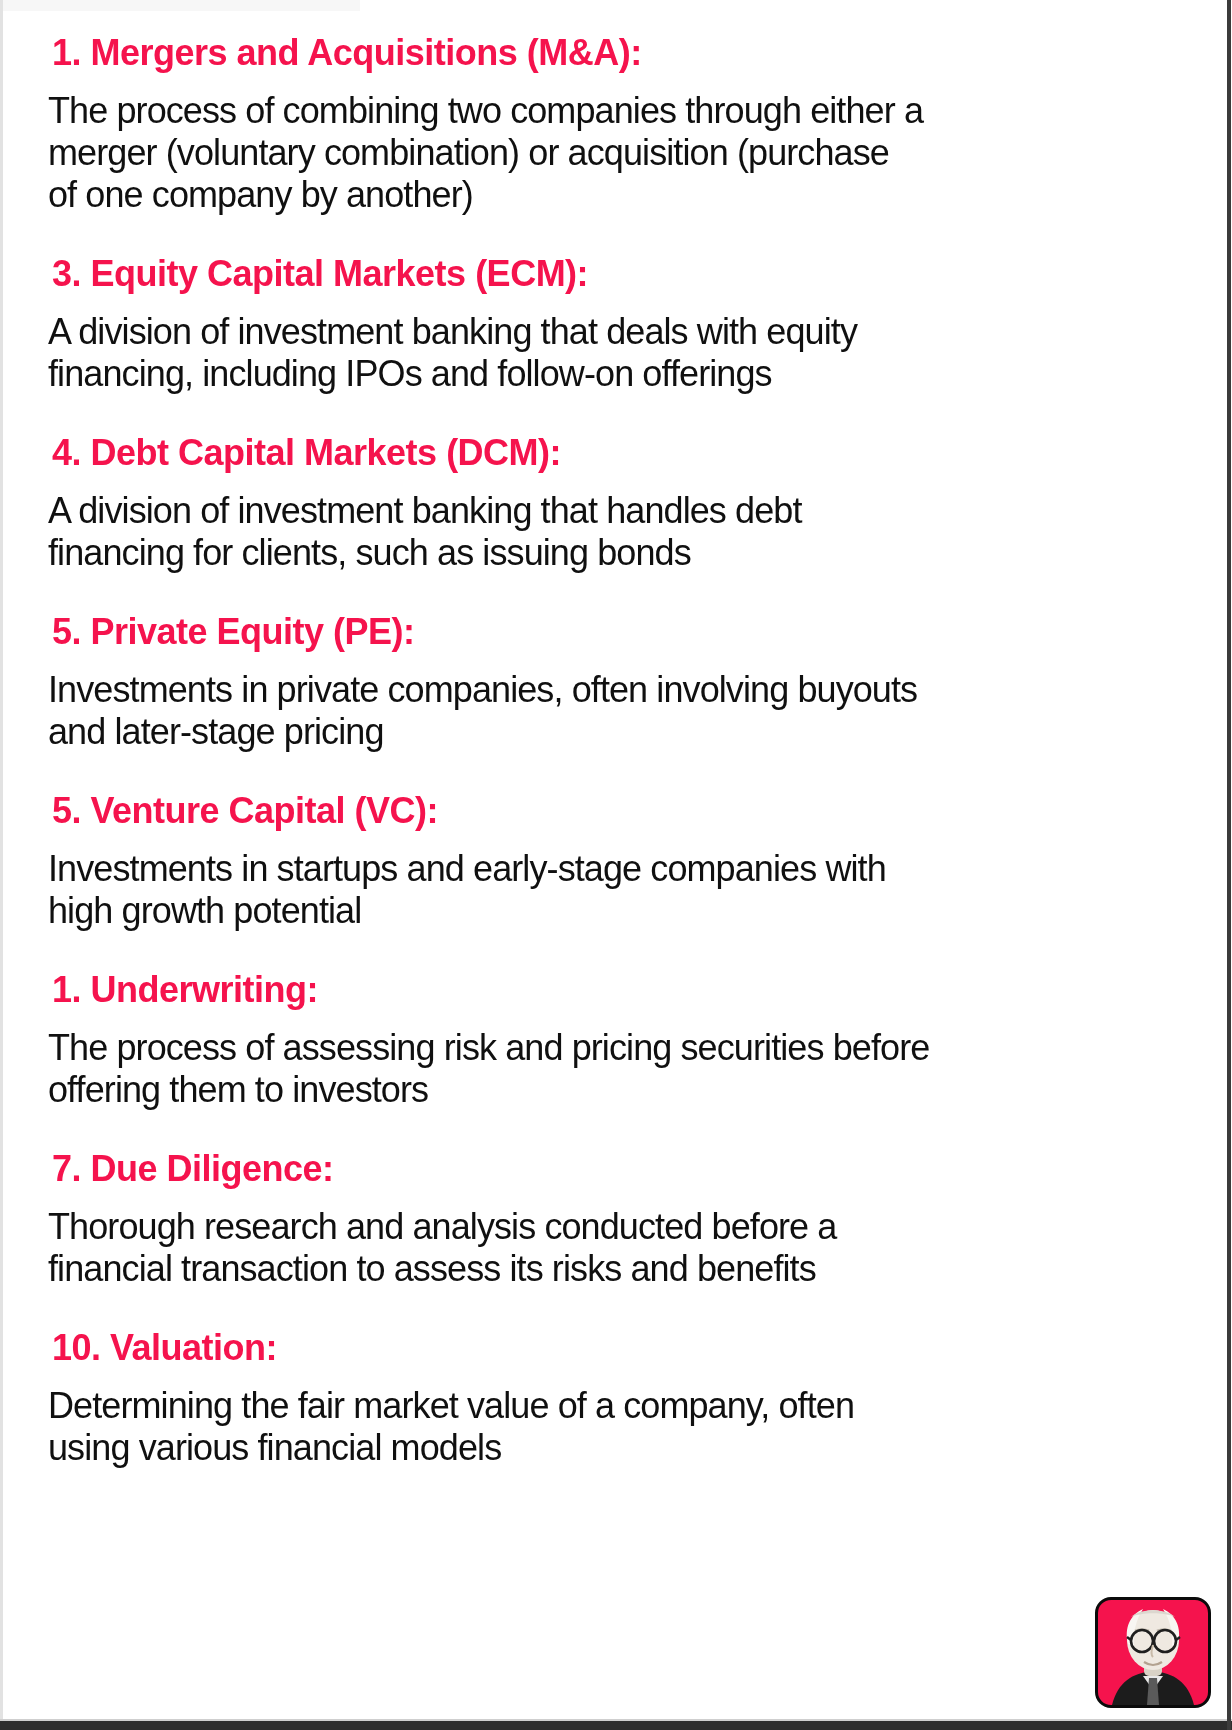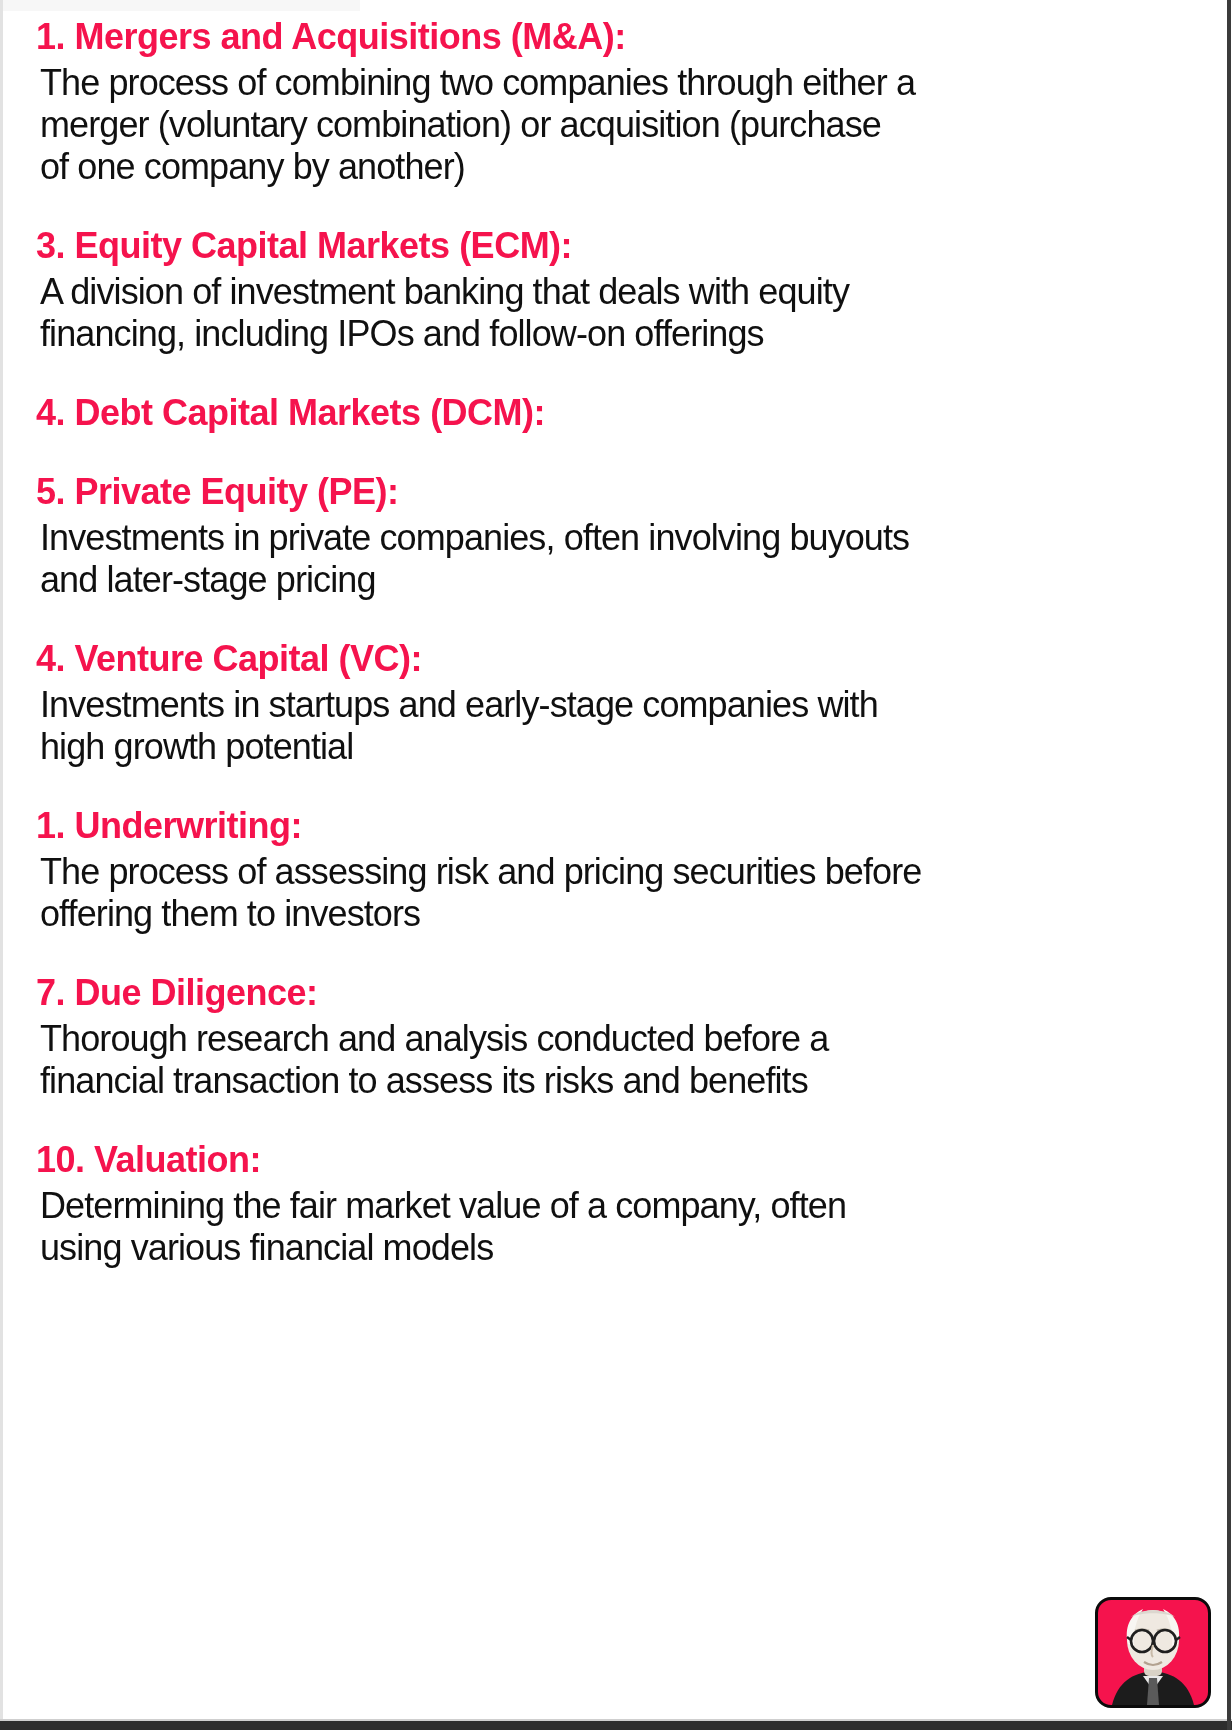--- a/index.html
+++ b/index.html
@@ -11,27 +11,27 @@
     width:1232px;height:1730px;
     background:#ffffff;
     font-family:"Liberation Sans","DejaVu Sans",sans-serif;
     position:relative;overflow:hidden;
   }
   .content{
     position:absolute;left:36px;top:0;width:1080px;padding-top:16px;
   }
   .term{margin:0 0 37px 0;}
   .term-heading{
-    margin:0;
+    margin:16px;
     font-size:36px;line-height:42px;font-weight:700;
     color:var(--accent);
     letter-spacing:-0.5px;
   }
   .term-definition{
-    margin:4px;
+    margin:12px;
     font-size:36px;line-height:42px;font-weight:400;
     color:var(--ink);
     letter-spacing:-0.9px;
     white-space:pre-line;
   }
   
   .top-strip{position:absolute;top:0;left:0;width:360px;height:11px;background:#f7f7f7;}
   .left-edge{position:absolute;top:0;left:0;width:3px;height:100%;background:#e2e2e2;}
   .right-edge{position:absolute;top:0;right:1px;width:4px;height:100%;background:#3b3b3b;}
   .bottom-bar{position:absolute;bottom:0;left:0;width:100%;height:9px;background:#2d2d2d;border-top:2px solid #cfcfcf;box-sizing:content-box;}
@@ -63,30 +63,32 @@
   </section>
 
   <section class="term">
     <h2 class="term-heading">3. Equity Capital Markets (ECM):</h2>
     <p class="term-definition">A division of investment banking that deals with equity
 financing, including IPOs and follow-on offerings</p>
   </section>
 
   <section class="term">
     <h2 class="term-heading">4. Debt Capital Markets (DCM):</h2>
+    <p class="term-definition">A division of investment banking that handles debt
+financing for clients, such as issuing bonds</p>
   </section>
 
   <section class="term">
     <h2 class="term-heading">5. Private Equity (PE):</h2>
     <p class="term-definition">Investments in private companies, often involving buyouts
 and later-stage pricing</p>
   </section>
 
   <section class="term">
-    <h2 class="term-heading">4. Venture Capital (VC):</h2>
+    <h2 class="term-heading">5. Venture Capital (VC):</h2>
     <p class="term-definition">Investments in startups and early-stage companies with
 high growth potential</p>
   </section>
 
   <section class="term">
     <h2 class="term-heading">1. Underwriting:</h2>
     <p class="term-definition">The process of assessing risk and pricing securities before
 offering them to investors</p>
   </section>
 

